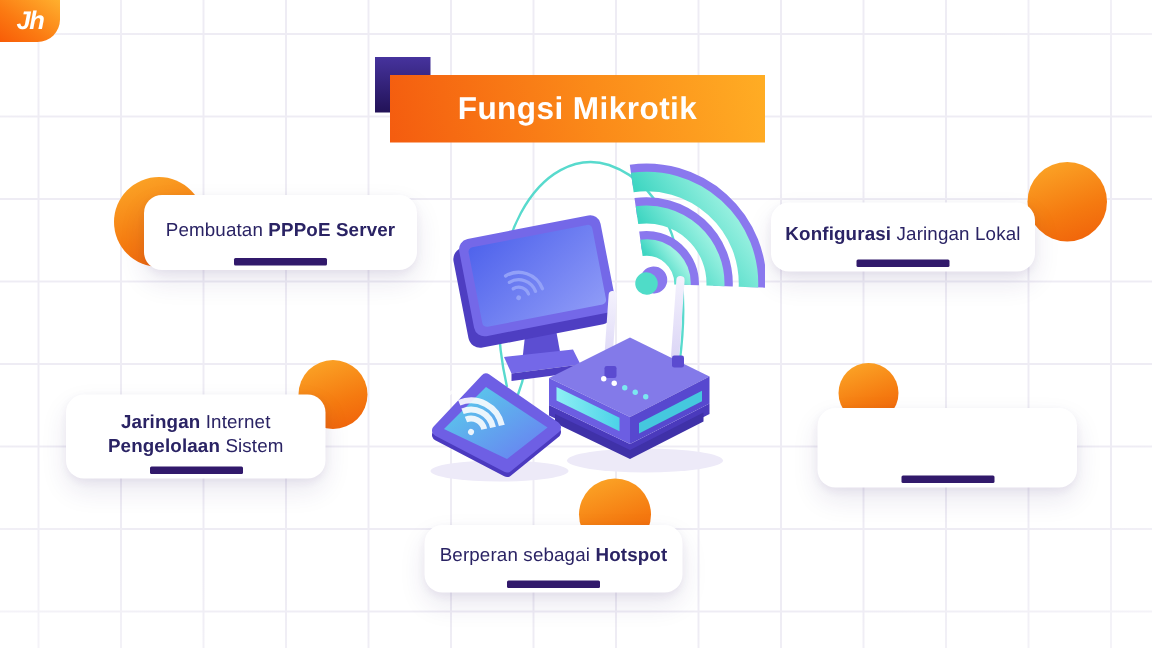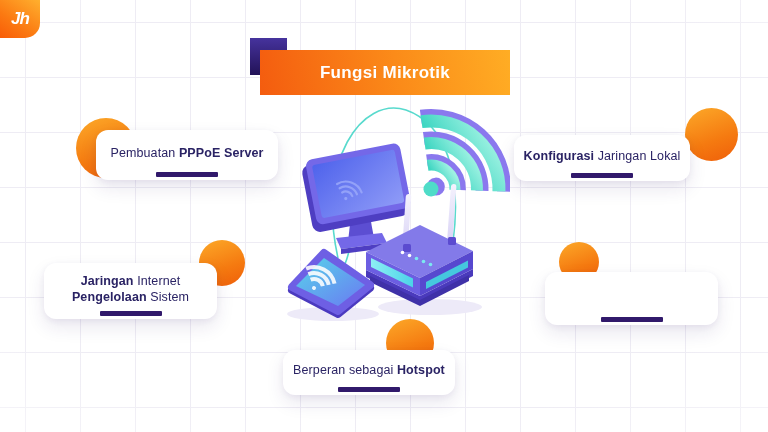--- a/index.html
+++ b/index.html
@@ -12,37 +12,37 @@
     background-image:
       linear-gradient(to right,#eeecf4 1px,transparent 1px),
       linear-gradient(to bottom,#eeecf4 1px,transparent 1px);
     background-size:55px 55px;background-position:25px 22px;
   }
   .grid-fade{
     position:absolute;inset:0;z-index:1;pointer-events:none;
     background:radial-gradient(ellipse 95% 95% at 50% 45%, rgba(255,255,255,0) 55%, rgba(255,255,255,.85) 100%);
   }
   .logo{
-    position:absolute;left:0;top:0;width:40px;height:38px;z-index:6;
+    position:absolute;left:0;top:0;width:40px;height:28px;z-index:6;
     background:linear-gradient(215deg,#ffb02e 0%,#fb7a12 60%,#f85c07 100%);
     border-radius:0 0 15px 0;
     display:flex;align-items:center;justify-content:center;
     color:#fff;font-weight:800;font-style:italic;font-size:17px;letter-spacing:-1px;
   }
   .title-square{
     position:absolute;left:250px;top:38px;width:37px;height:37px;z-index:4;
     background:linear-gradient(180deg,#46339d 0%,#221257 100%);
   }
   .title-banner{
     position:absolute;left:260px;top:50px;width:250px;height:45px;z-index:5;
     background:linear-gradient(78deg,#f45c0f 0%,#fb8b19 55%,#ffad24 100%);
     display:flex;align-items:center;justify-content:center;
   }
   .title-banner .title-text{
-    color:#ffffff;font-weight:800;font-size:17px;letter-spacing:.3px;
+    color:#ffffff;font-weight:800;font-size:21px;letter-spacing:.3px;
   }
   .circle{
     position:absolute;border-radius:50%;z-index:2;
     background:linear-gradient(160deg,#fca929 0%,#f57a10 60%,#ef5f0a 100%);
   }
   .c1{left:76px; top:118px;width:60px;height:60px;}
   .c2{left:685px;top:108px;width:53px;height:53px;}
   .c3{left:199px;top:240px;width:46px;height:46px;}
   .c4{left:559px;top:242px;width:40px;height:40px;}
   .c5{left:386px;top:319px;width:48px;height:48px;}

